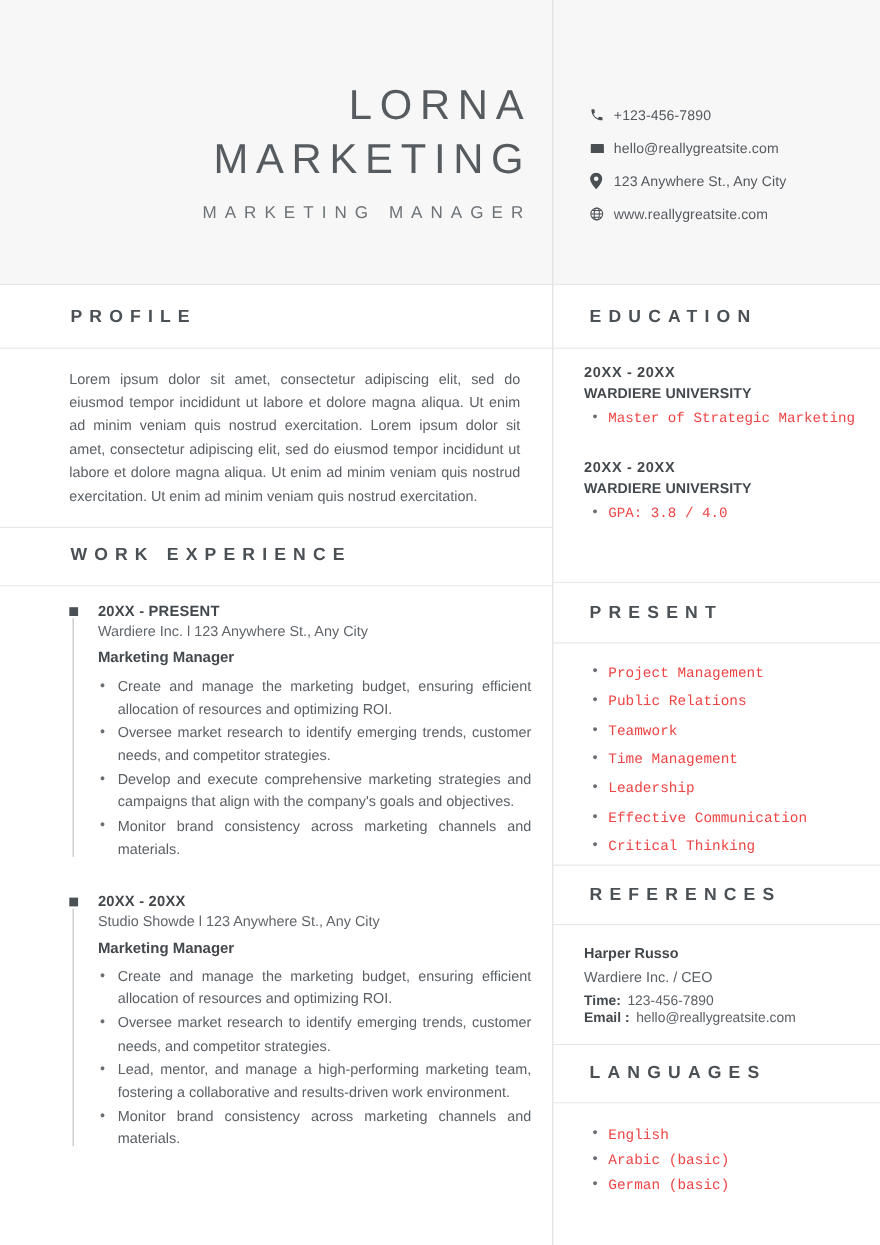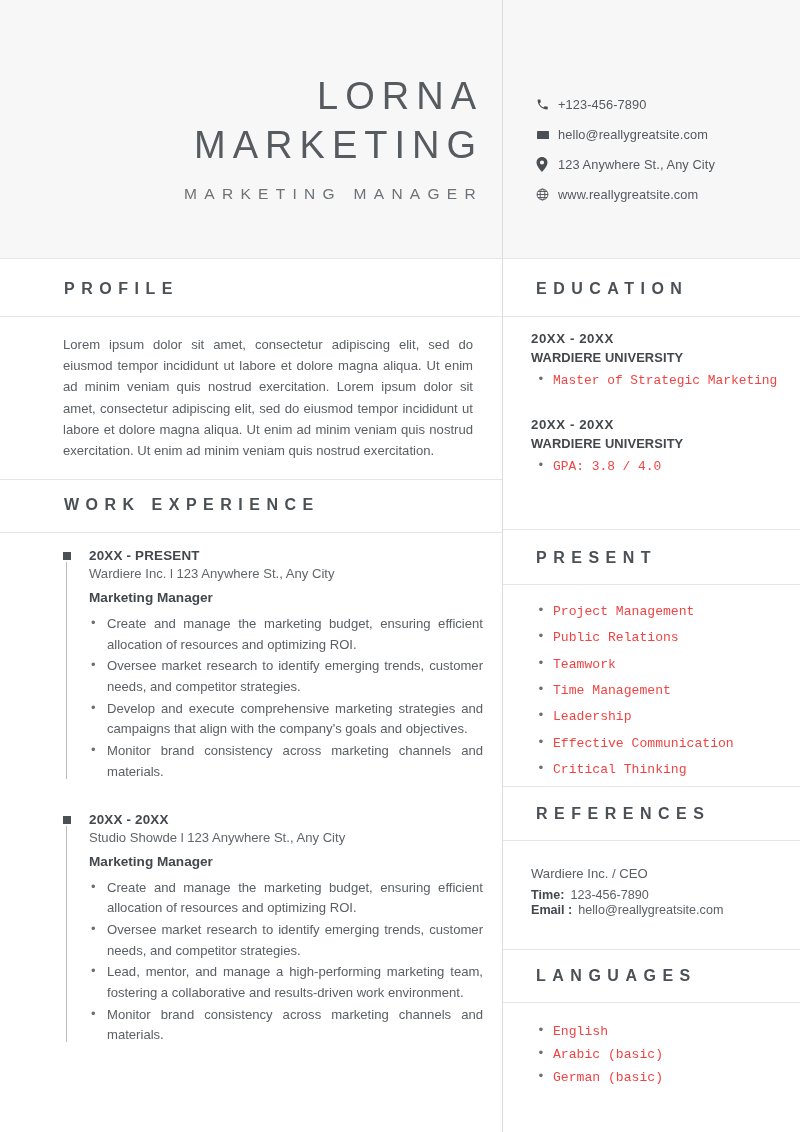--- a/index.html
+++ b/index.html
@@ -368,20 +368,21 @@
     <li>Teamwork</li>
     <li>Time Management</li>
     <li>Leadership</li>
     <li>Effective Communication</li>
     <li>Critical Thinking</li>
   </ul>
 
   <div class="sec-head" style="left:536px; top:805px">REFERENCES</div>
 
   <div class="rcol" style="top:859px">
+    <div class="ref-name">Harper Russo</div>
     <div class="ref-org">Wardiere Inc. / CEO</div>
     <div class="ref-line">
       <b>Time:</b><span class="val">123-456-7890</span>
     </div>
     <div class="ref-line tight">
       <b>Email :</b><span class="val">hello@reallygreatsite.com</span>
     </div>
   </div>
 
   <div class="sec-head" style="left:536px; top:967px">LANGUAGES</div>

